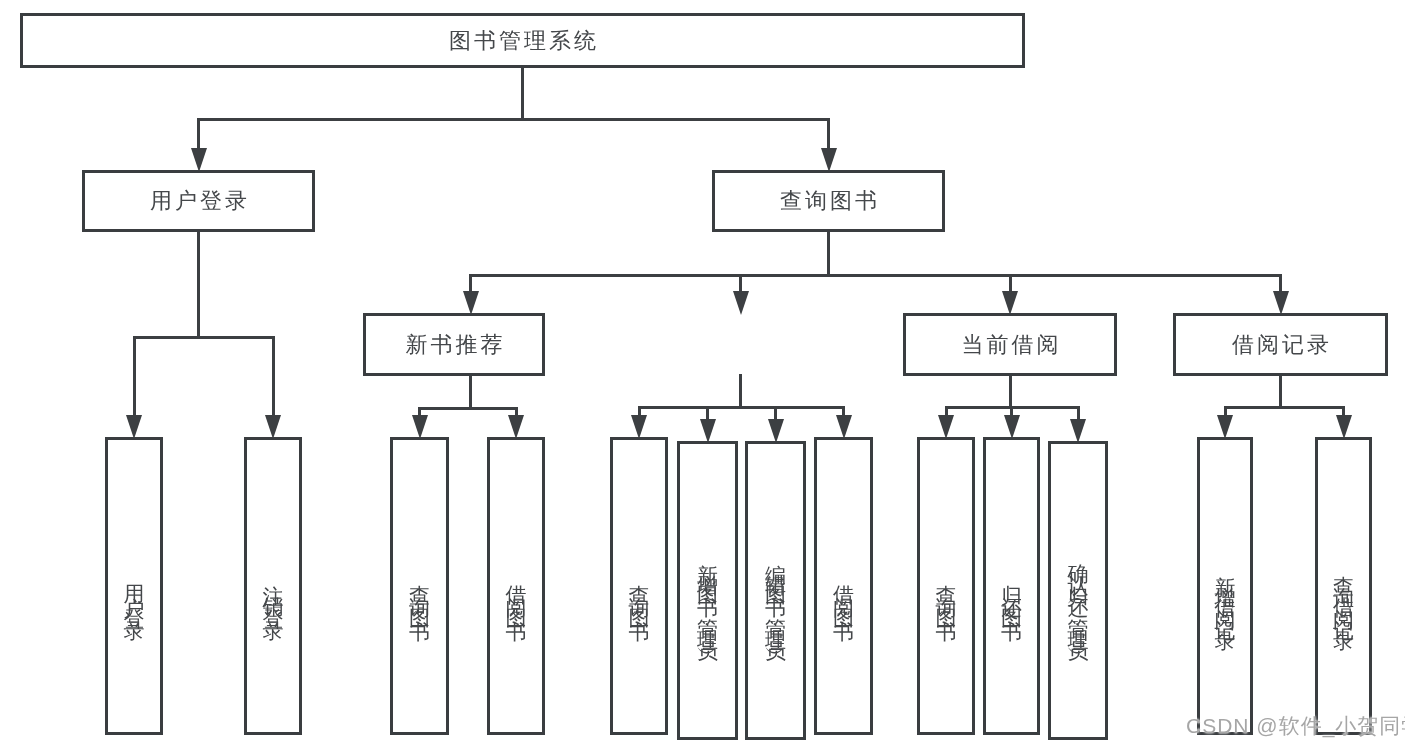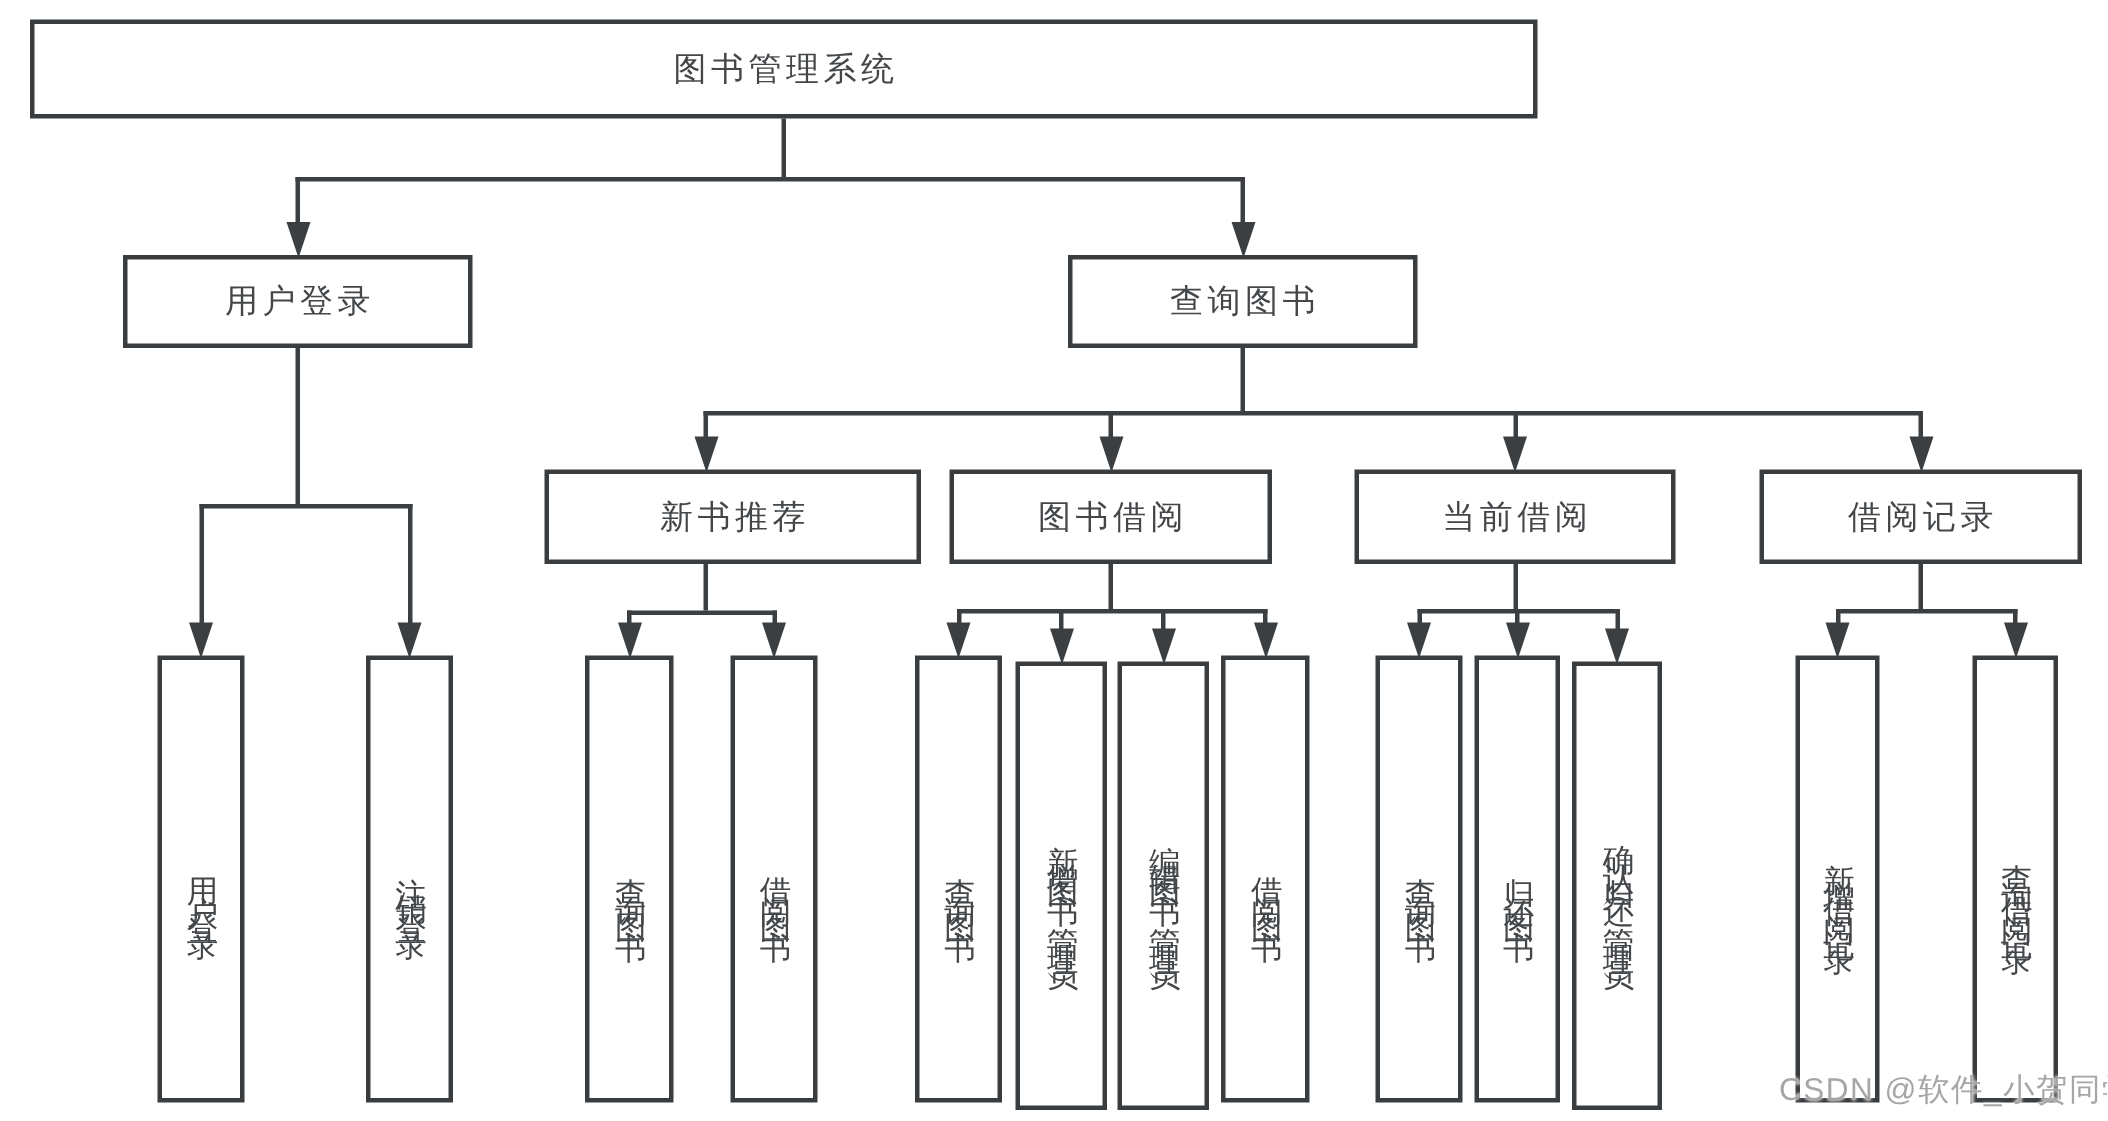--- a/index.html
+++ b/index.html
@@ -68,34 +68,31 @@
     z-index:6;
     text-shadow:0 0 2px #fff,0 0 3px #fff;
     white-space:nowrap;
   }
 </style>
 </head>
 <body>
 
 <div id="stage">
   <span class="watermark">CSDN @软件_小贺同学</span>
-<div class="node h" style="left: 20px; top: 13px; width: 1005px; height: 66px; font-family: Liberation Serif, serif;">
+<div class="node h" style="left: 20px; top: 13px; width: 1005px; height: 55px; font-family: Liberation Serif, serif;">
       <span class="lbl">图书管理系统</span>
     </div>
     <div class="node h" style="left: 82px; top: 170px; width: 233px; height: 62px;">
       <span class="lbl">用户登录</span>
     </div>
     <div class="node h" style="left: 712px; top: 170px; width: 233px; height: 62px;">
       <span class="lbl">查询图书</span>
     </div>
-    <div class="node h" style="left: 363px; top: 313px; width: 251px; height: 63px;">
+    <div class="node h" style="left: 363px; top: 313px; width: 182px; height: 63px;">
       <span class="lbl">新书推荐</span>
-    </div>
-    <div class="node h" style="left: 633px; top: 313px; width: 215px; height: 63px;">
-      <span class="lbl">图书借阅</span>
     </div>
     <div class="node h" style="left: 1173px; top: 313px; width: 215px; height: 63px;">
       <span class="lbl">借阅记录</span>
     </div>
     <div class="node h" style="left: 903px; top: 313px; width: 214px; height: 63px;">
       <span class="lbl">当前借阅</span>
     </div>
     <div class="node v" style="left: 105px; top: 437px; width: 58px; height: 298px;">
       <span class="lbl">用户登录</span>
     </div>

